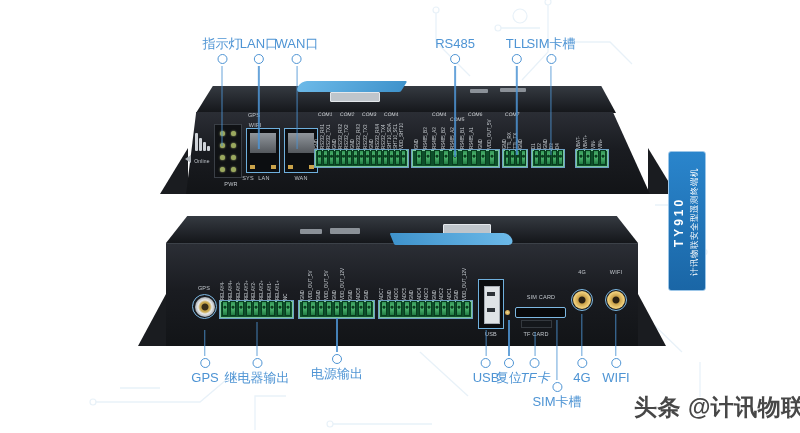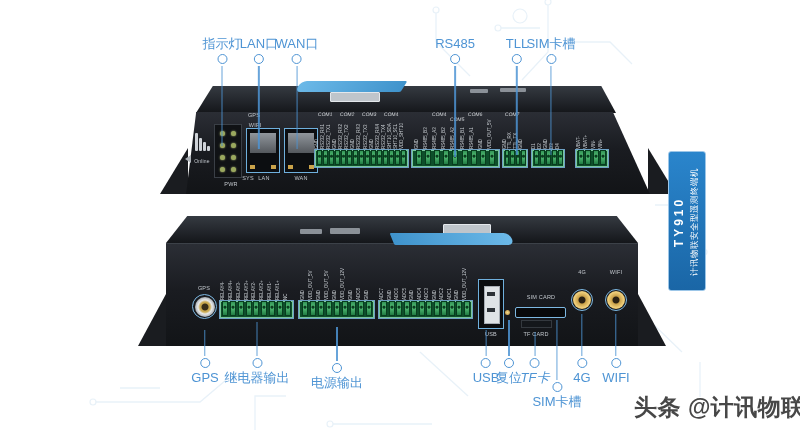--- a/index.html
+++ b/index.html
@@ -467,21 +467,21 @@
   <div class="co-bot" style="left:205px;top:330px;">
     <div class="co-line" style="height:26px;"></div>
     <div class="co-circle"></div>
     <div class="co-label">GPS</div>
   </div>
   <div class="co-bot" style="left:257px;top:322px;">
     <div class="co-line" style="height:34px;"></div>
     <div class="co-circle"></div>
     <div class="co-label">继电器输出</div>
   </div>
-  <div class="co-bot" style="left:337px;top:327px;align-items:center;">
+  <div class="co-bot" style="left:337px;top:318px;align-items:center;">
     <div class="co-line" style="height:34px;"></div>
     <div class="co-circle"></div>
     <div class="co-label">电源输出</div>
   </div>
   <div class="co-bot" style="left:486px;top:330px;">
     <div class="co-line" style="height:26px;"></div>
     <div class="co-circle"></div>
     <div class="co-label">USB</div>
   </div>
   <div class="co-bot" style="left:509px;top:320px;">

